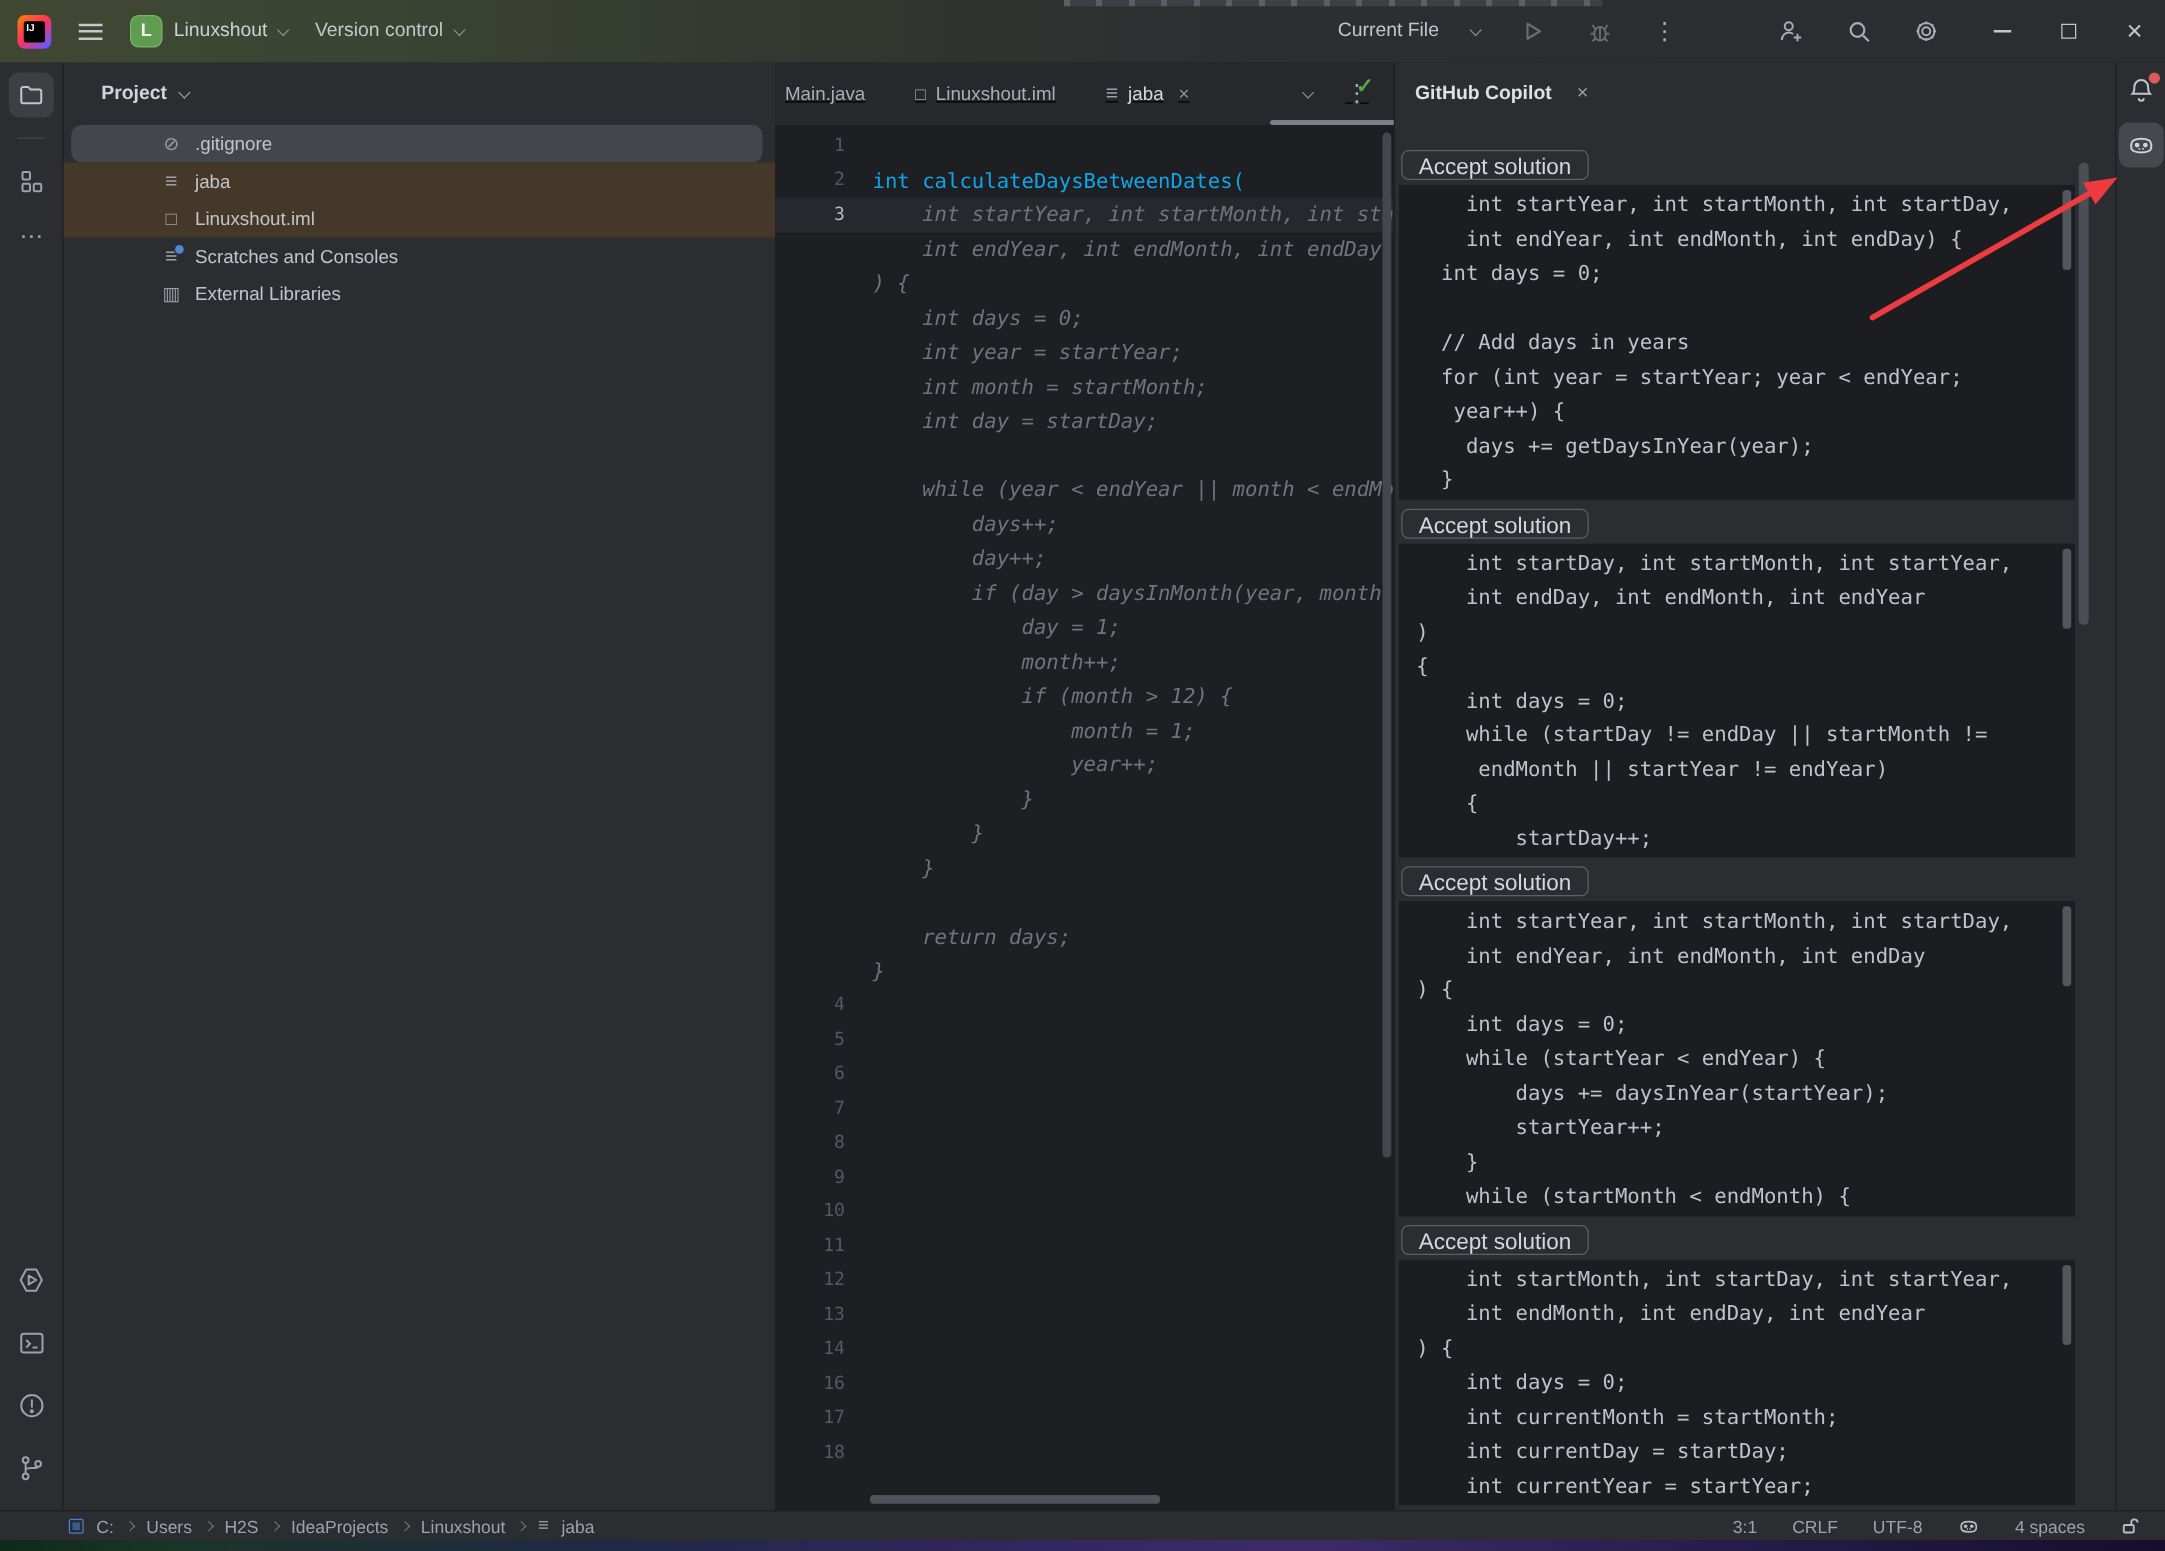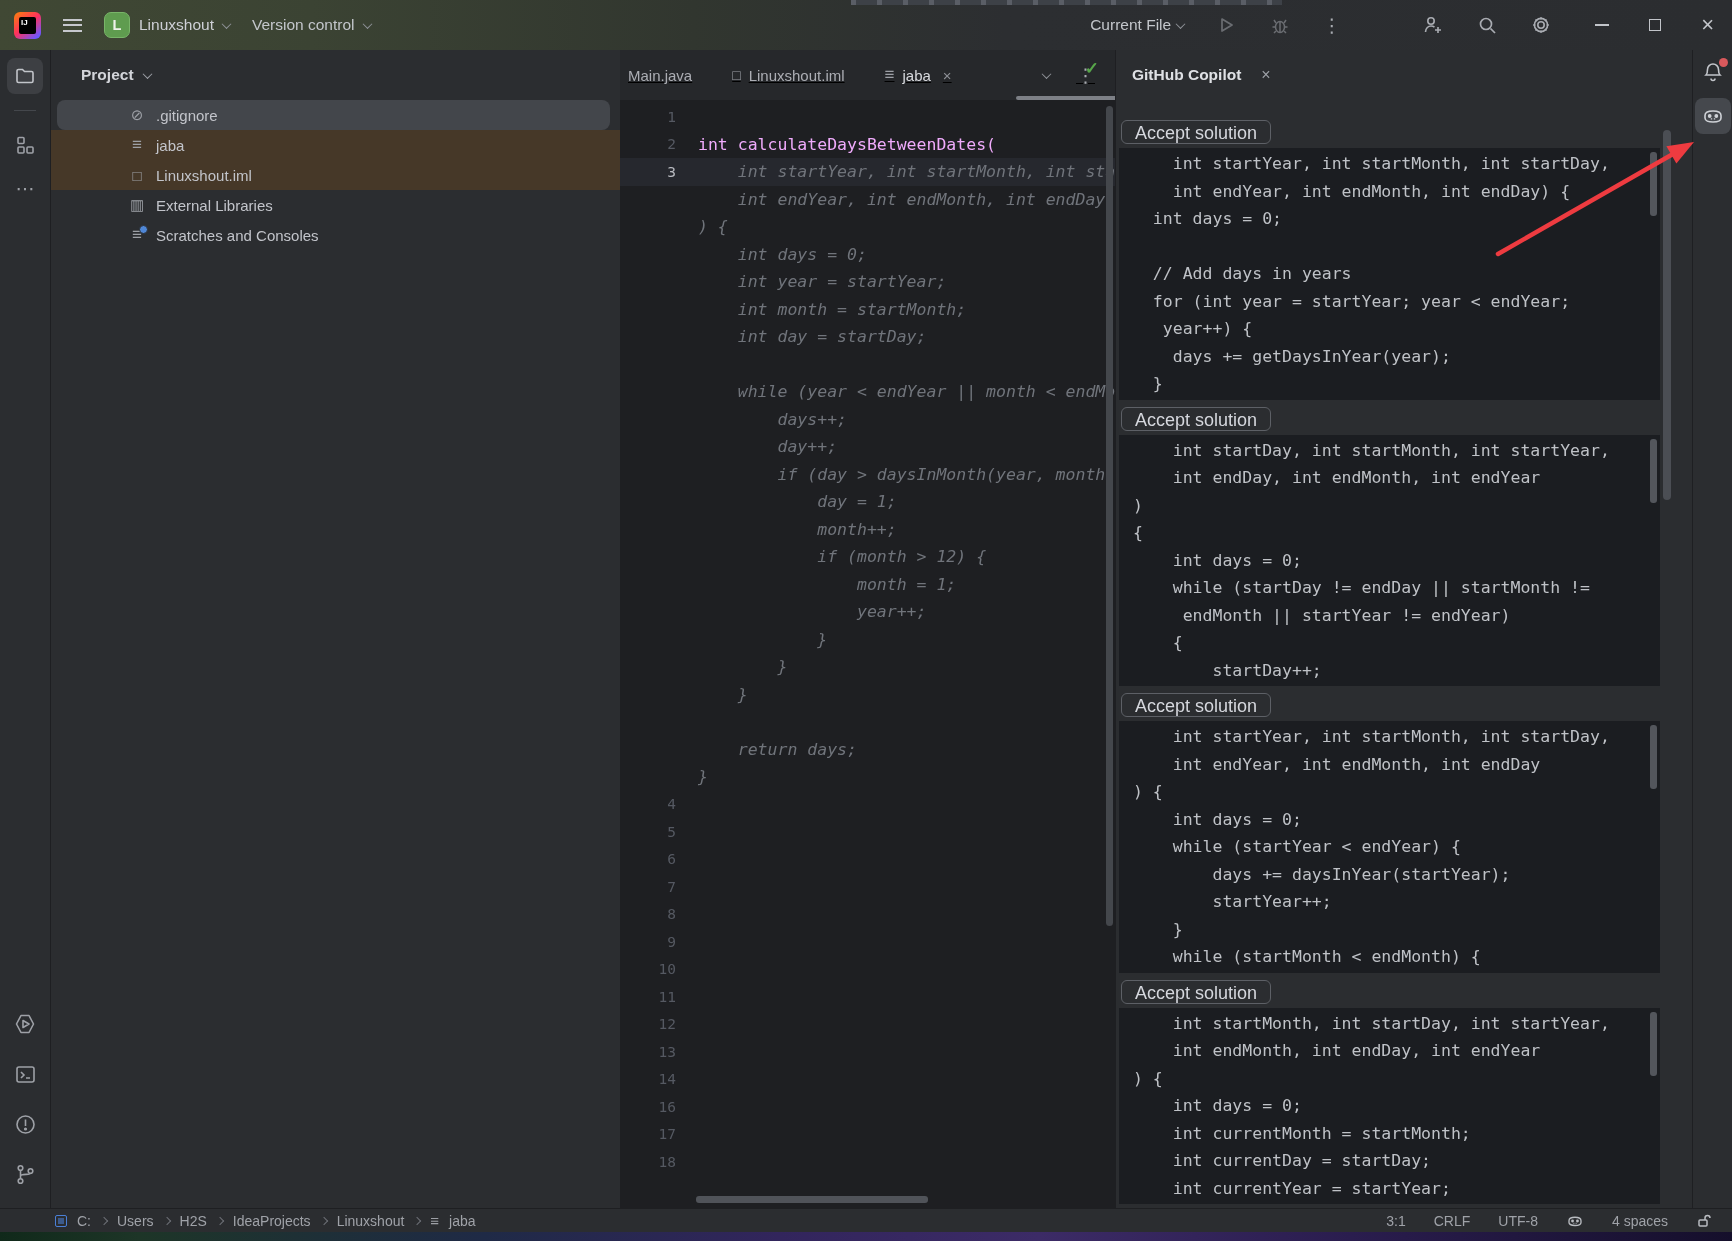--- a/index.html
+++ b/index.html
@@ -26,21 +26,21 @@
   .avatar { width:26px; height:26px; border-radius:7px; background:#5f9c4f; color:#eef3ea;
     display:flex; align-items:center; justify-content:center; font-size:14.5px; font-weight:bold;
     border:1px solid #79b569; }
   .chv { display:inline-block; width:7px; height:7px; border-right:1.7px solid #8e9197;
     border-bottom:1.7px solid #8e9197; transform:rotate(45deg) translate(-1px,-1px); }
   .vcs { color:#c3c6cb; font-size:15.5px; }
   .tb-right { margin-left:auto; display:flex; align-items:center; gap:30px; padding-right:18px; }
   .tbicon { display:flex; align-items:center; justify-content:center; width:24px; height:24px; color:#a9acb2; }
   .tbicon.dim { opacity:.5; }
   .kebab { font-size:19px; color:#a9acb2; letter-spacing:0; }
-  .cf { display:flex; align-items:center; gap:6px; color:#c3c6cb; font-size:15.5px; }
+  .cf { display:flex; align-items:center; gap:26px; color:#c3c6cb; font-size:15.5px; }
   .winctl { display:flex; align-items:center; gap:40px; margin-left:12px; }
   .wmin { width:14px; height:2px; background:#c2c5ca; }
   .wmax { width:12px; height:12px; border:1.7px solid #c2c5ca; }
   .wclose { color:#c2c5ca; font-size:22px; line-height:20px; }
 
   
   .main { position:absolute; top:50px; left:0; right:0; bottom:33px; display:flex; }
 
   
   .rail-left { width:51px; background:#2b2d30; border-right:1px solid #1e1f22;
@@ -77,21 +77,21 @@
   .tab.active { color:#d8dade; }
   .tabicon { color:#9da0a6; font-size:14px; }
   .tabclose { color:#8e9197; font-size:15px; margin-left:4px; }
   .tab-extra { margin-left:auto; display:flex; align-items:center; gap:26px; padding-right:20px; }
   .tabscroll { position:absolute; left:396px; top:46px; width:122px; height:4px; border-radius:2px; background:#7d8086; z-index:3; }
   .erows { flex:1; padding-top:3px; overflow:hidden; }
   .erow { display:flex; height:27.5px; align-items:center; }
   .erow.caret { background:#26282e; }
   .lnum { width:56px; text-align:right; color:#555962; font-family:"DejaVu Sans Mono",monospace; font-size:14.5px; flex-shrink:0; }
   .erow.caret .lnum { color:#b8bac0; }
-  .ltxt { margin-left:22px; font-family:"DejaVu Sans Mono",monospace; font-size:16.5px; color:#f0abfc; white-space:pre; }
+  .ltxt { margin-left:22px; font-family:"DejaVu Sans Mono",monospace; font-size:16.5px; color:#0ea5e9; white-space:pre; }
   .erow.ghost .ltxt { color:#70747b; font-style:italic; }
   .echeck { position:absolute; top:8px; right:16px; color:#57a64a; font-size:17px; font-weight:bold; z-index:3; }
   .evscroll { position:absolute; right:2px; top:56px; width:7px; height:820px; background:#44474c; border-radius:4px; z-index:3; }
   .ehscroll { position:absolute; left:76px; bottom:5px; width:232px; height:7px; background:#505359; border-radius:3px; z-index:3; }
 
   
   .copilot { width:577px; background:#2b2d30; border-left:1px solid #1e1f22; position:relative; overflow:hidden; }
   .cp-header { height:50px; display:flex; align-items:center; gap:20px; padding-left:16px; }
   .cp-title { color:#dfe1e5; font-size:15.5px; font-weight:bold; }
   .cp-close { color:#9ca0a6; font-size:16px; }
@@ -270,27 +270,27 @@
             <span class="ticon icon-text"></span>
             <span class="tlabel">jaba</span>
           </div>
 
           <div class="titem band">
             <span class="ticon icon-module"></span>
             <span class="tlabel">Linuxshout.iml</span>
           </div>
 
           <div class="titem">
+            <span class="ticon icon-scratch"></span>
+            <span class="tlabel">Scratches and Consoles</span>
+          </div>
+
+          <div class="titem">
             <span class="ticon icon-library"></span>
             <span class="tlabel">External Libraries</span>
-          </div>
-
-          <div class="titem">
-            <span class="ticon icon-scratch"></span>
-            <span class="tlabel">Scratches and Consoles</span>
           </div>
         </div>
     </section>
 
     <section class="editor">
       <div class="tabbar">
         <div class="tab clipped">
           <span>Main.java</span>
         </div>
         <div class="tab">

